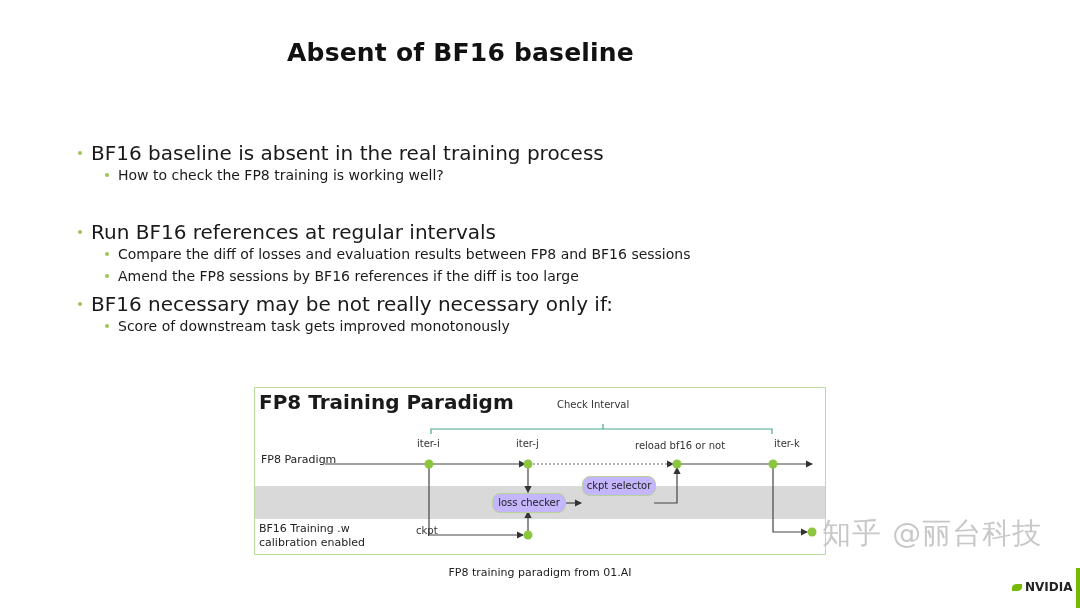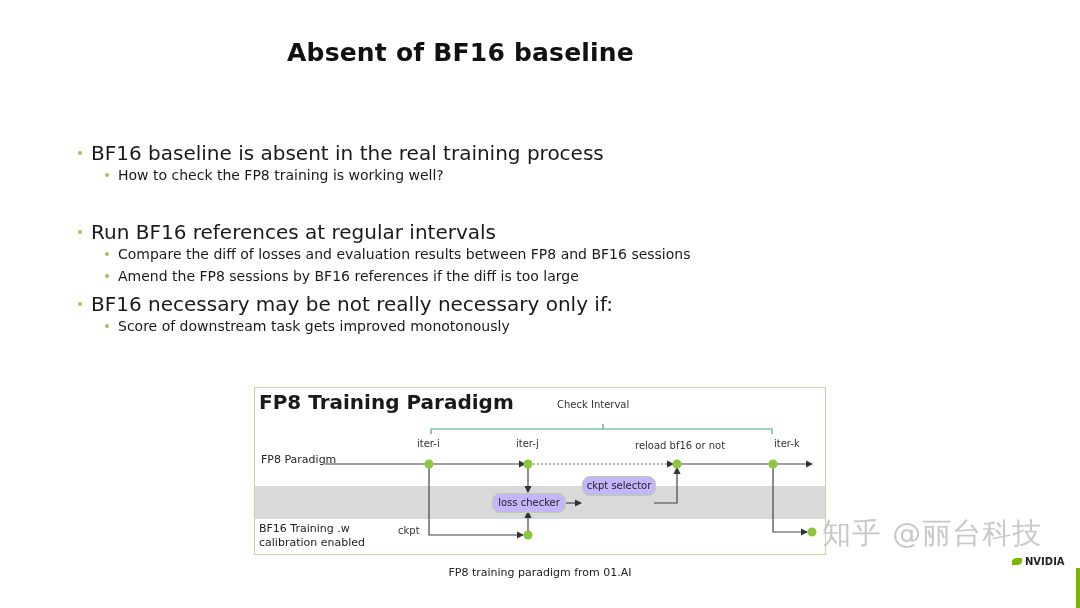--- a/index.html
+++ b/index.html
@@ -14,21 +14,21 @@
   .gap1 { height:35px; }
   .gap2 { height:6px; }
   .diagram { position:absolute; left:254px; top:387px; width:570px; height:166px; border:1.5px solid #bcdc9b; background:#fff; }
   .diag-title { position:absolute; left:4px; top:2px; font-weight:bold; font-size:20px; color:#1a1a1a; }
   .band { position:absolute; left:0; top:98px; width:570px; height:33px; background:#d9d9d9; }
   .lbl { position:absolute; font-size:10px; color:#333;text-align:right; }
   .lane-lbl { position:absolute; font-size:11px; color:#222; line-height:14px; }
   .node-box { position:absolute; height:18px; border:1px solid #b8d39a; background:#c4b5fd; border-radius:8px; font-size:10px; line-height:18px; text-align:center; color:#222; }
   .caption { position:absolute; left:0; top:566px; width:1080px; text-align:center; font-size:11px; color:#222; }
   .watermark { position:absolute; left:822px; top:514px; font-size:29px; color:rgba(190,190,190,0.85); letter-spacing:1px; font-family:"DejaVu Sans", sans-serif; }
-  .logo { position:absolute; left:1012px; top:556px; font-size:10px; font-weight:bold; color:#222; display:flex; align-items:center; gap:3px; }
+  .logo { position:absolute; left:1012px; top:580px; font-size:12px; font-weight:bold; color:#222; display:flex; align-items:center; gap:3px; }
   .logo-eye { width:10px; height:7px; background:#76b900; border-radius:50% 0 50% 0; }
   .side-bar { position:absolute; left:1076px; top:568px; width:4px; height:40px; background:#76b900; }
   svg.conn { position:absolute; left:0; top:0; }
 </style>
 </head>
 <body>
 
 <div class="title">Absent of BF16 baseline</div>
 
 <div class="bullets">
@@ -79,21 +79,21 @@
     <circle cx="518" cy="76" r="4.5" fill="#8cc63f"></circle>
     <circle cx="273" cy="147" r="4.5" fill="#8cc63f"></circle>
     <circle cx="557" cy="144" r="4.5" fill="#8cc63f"></circle>
   </svg>
 
   <div class="lbl" style="left:302px;top:11px;">Check Interval</div>
   <div class="lbl" style="left:162px;top:50px;">iter-i</div>
   <div class="lbl" style="left:261px;top:50px;">iter-j</div>
   <div class="lbl" style="left:380px;top:52px;">reload bf16 or not</div>
   <div class="lbl" style="left:519px;top:50px;">iter-k</div>
-  <div class="lbl" style="left:143px;top:137px;">ckpt</div>
+  <div class="lbl" style="left:161px;top:137px;">ckpt</div>
 
   <div class="lane-lbl" style="left:6px;top:65px;">FP8 Paradigm</div>
   <div class="lane-lbl" style="left:4px;top:134px;">BF16 Training .w</div>
   <div class="lane-lbl" style="left:4px;top:148px;">calibration enabled</div>
 
   <div class="node-box" style="left:237px;top:105px;width:72px;">loss checker</div>
   <div class="node-box" style="left:327px;top:88px;width:72px;">ckpt selector</div>
 </div>
 
 <div class="caption">FP8 training paradigm from 01.AI</div>

